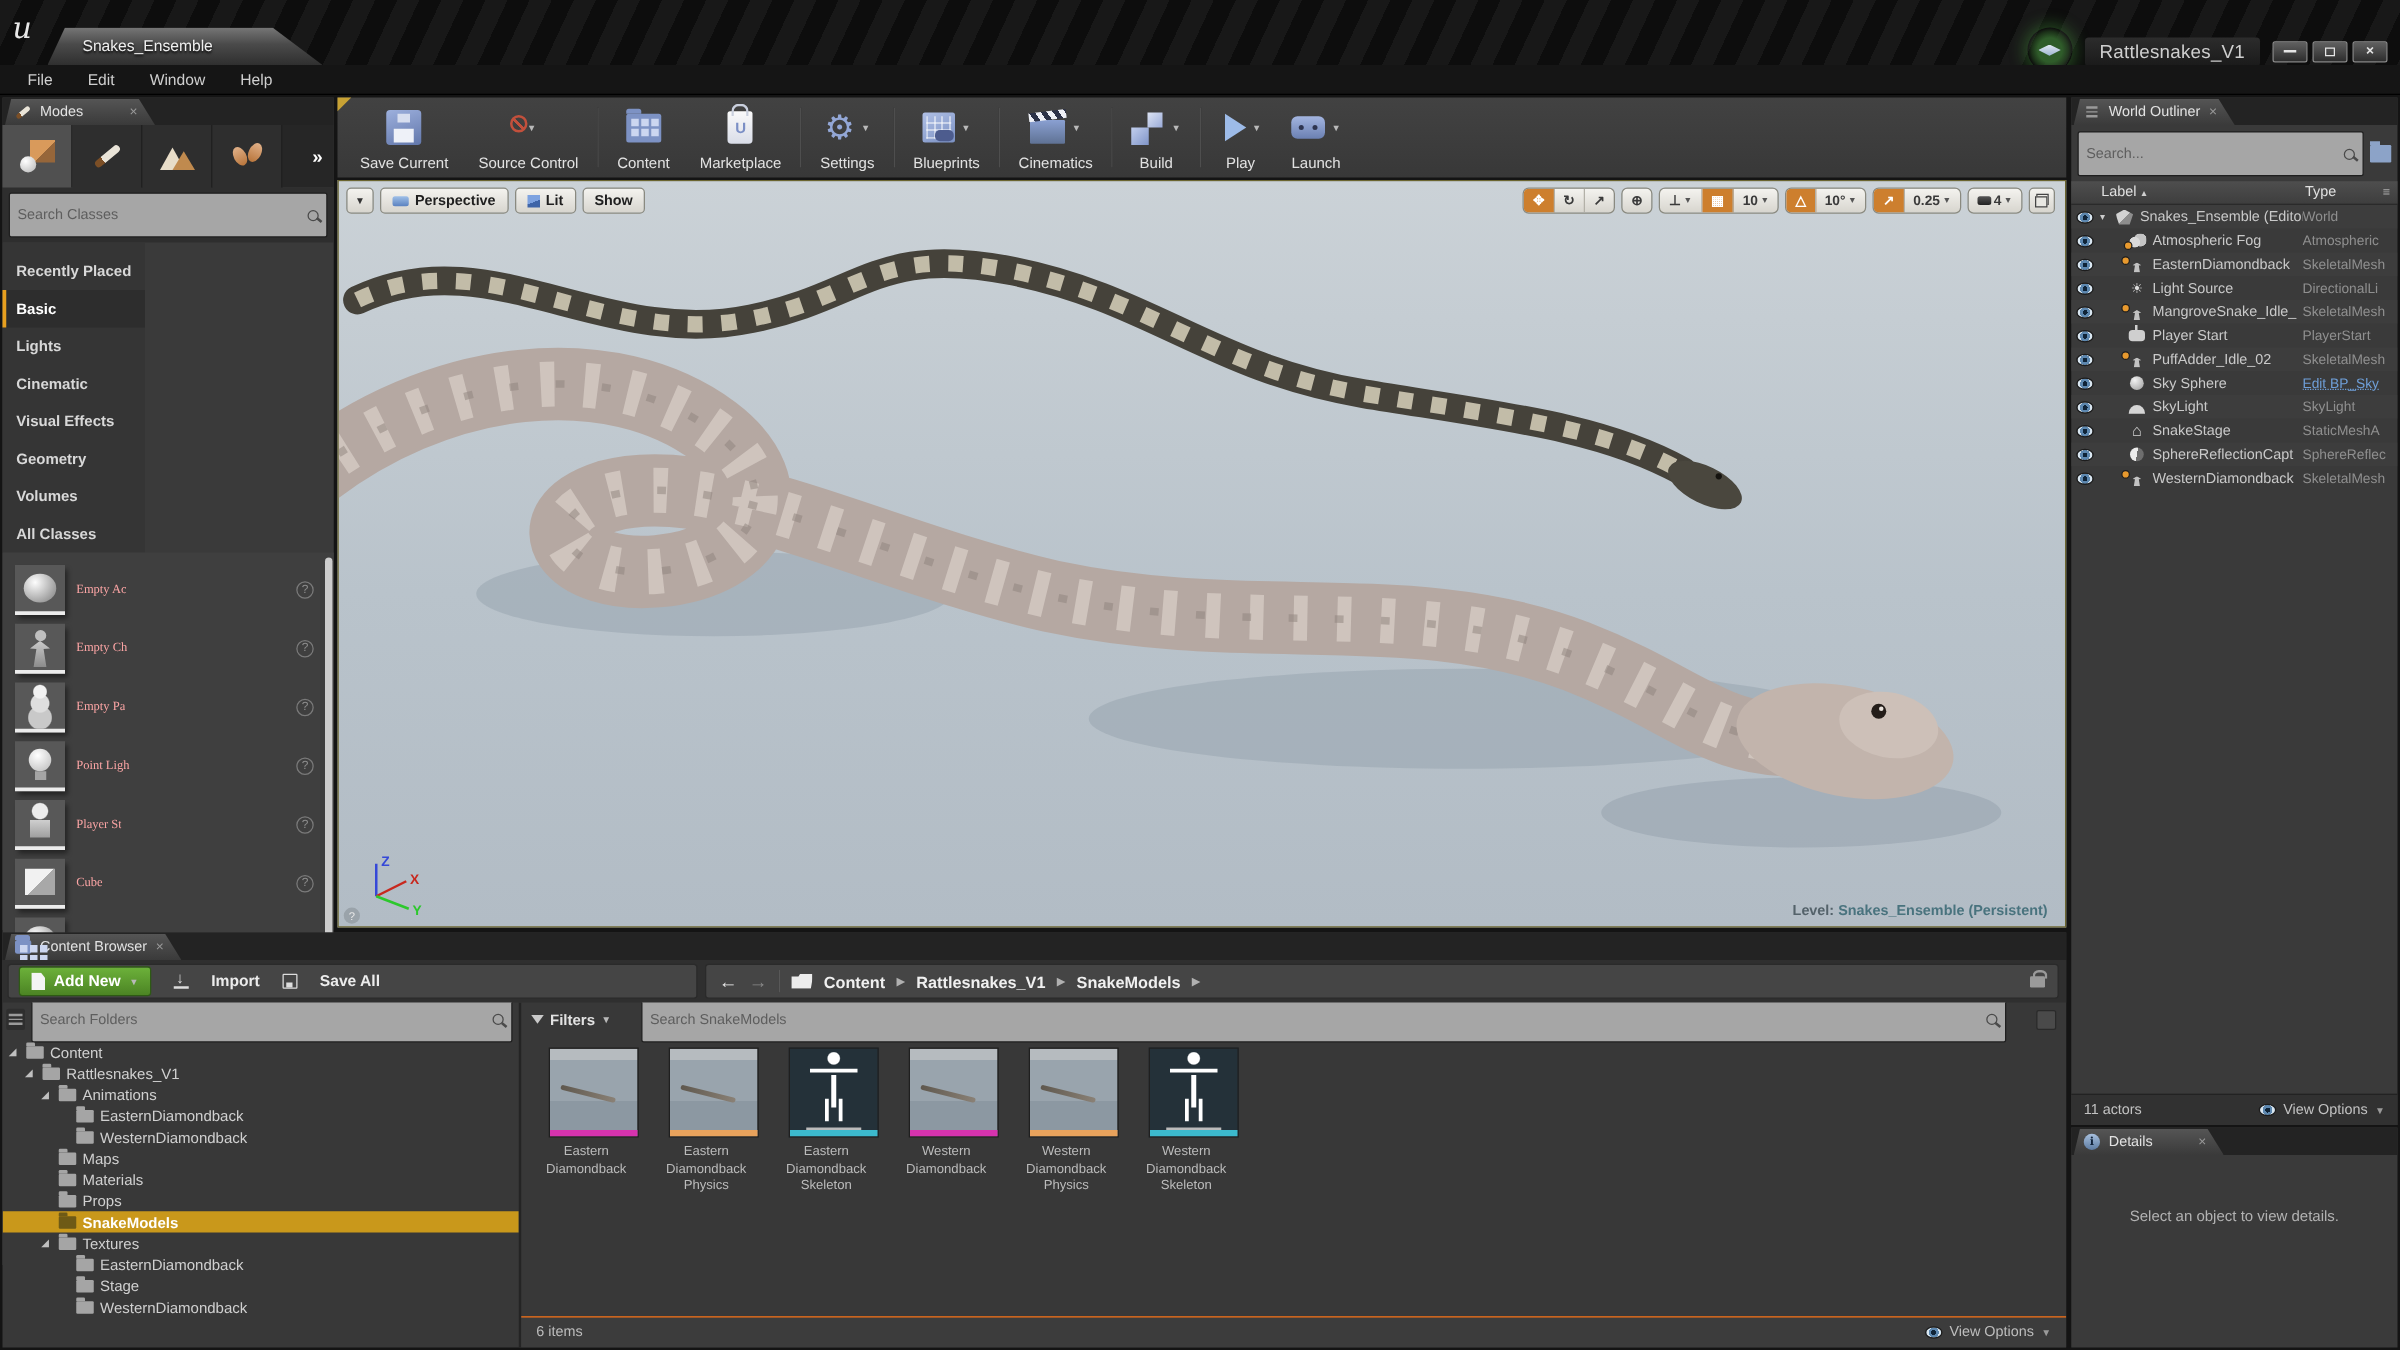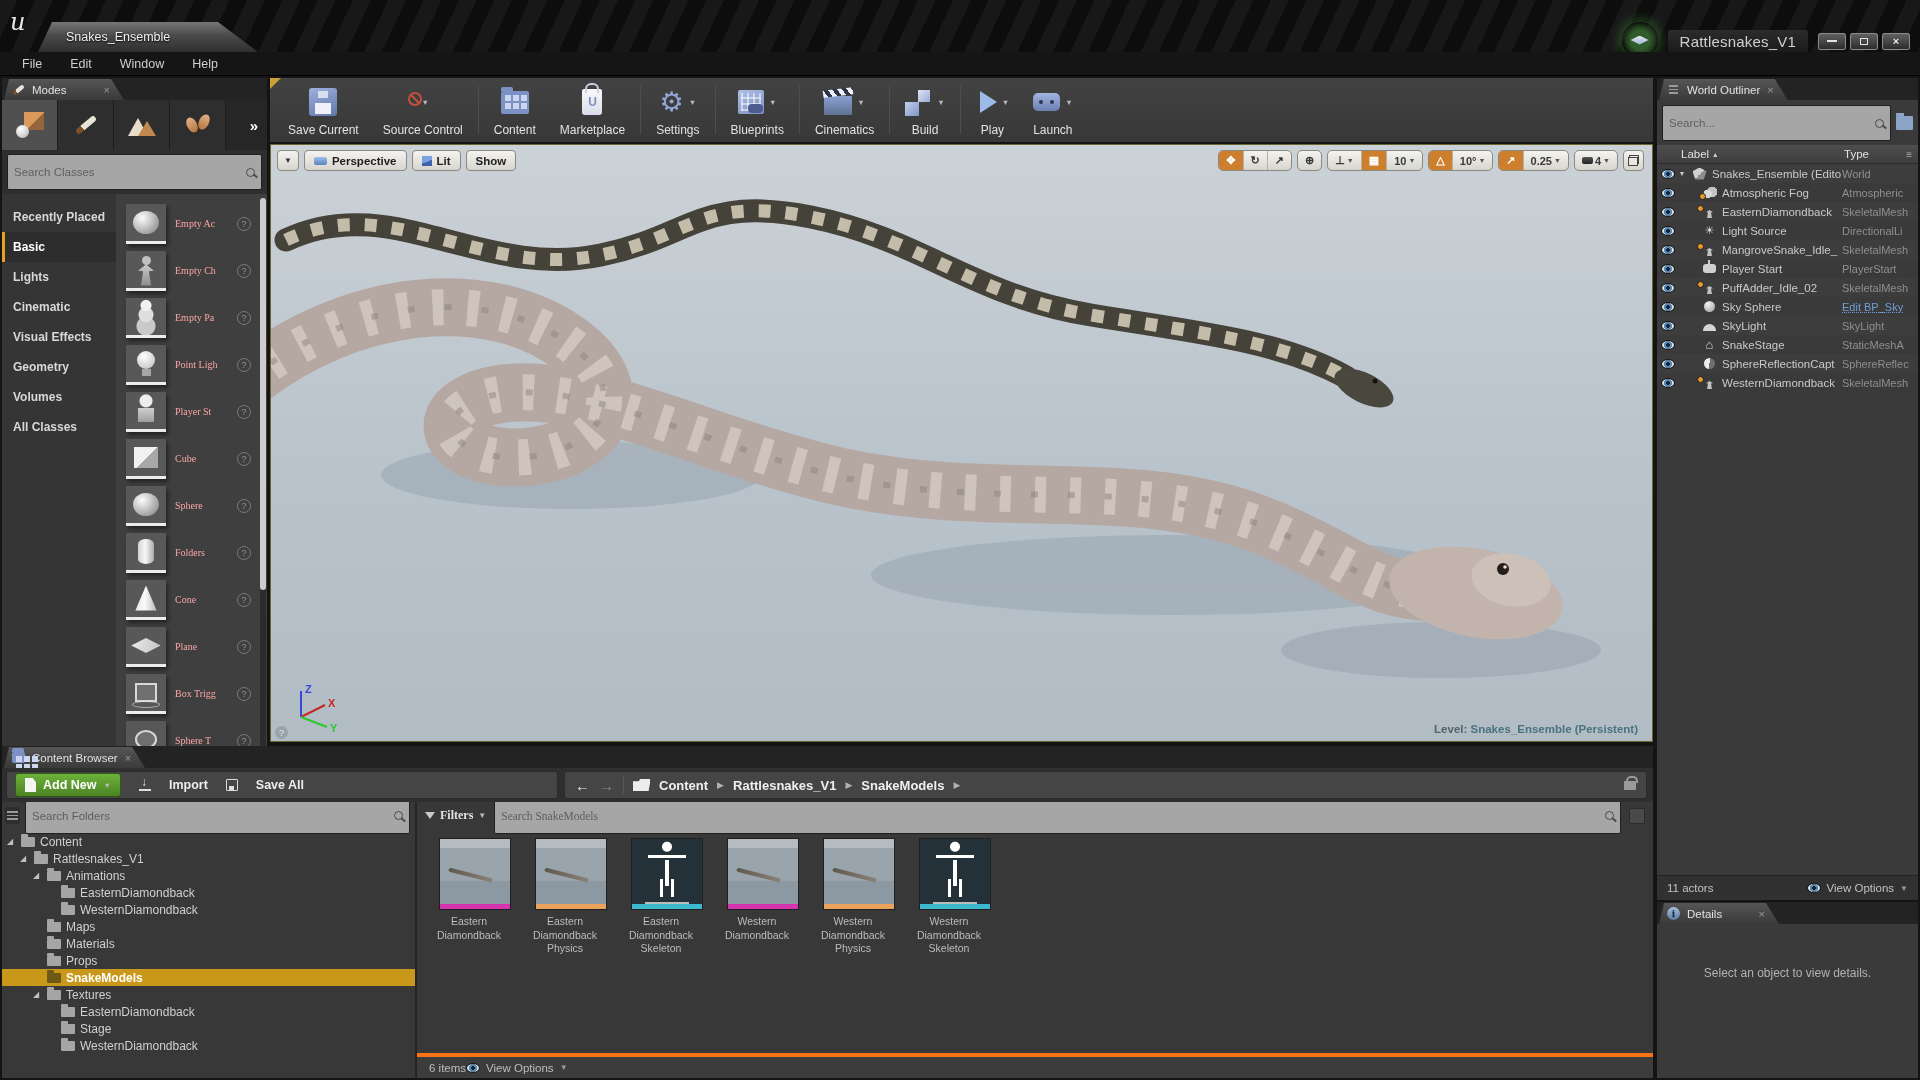--- a/index.html
+++ b/index.html
@@ -52,21 +52,21 @@
   .mi-paint { width:24px; height:6px; border-radius:3px; background:linear-gradient(90deg,#7c4f26 0 30%,#e9e4d8 30%); transform:rotate(-40deg); }
   .mi-land { position:relative; width:28px; height:22px; }
   .mi-land::before { content:""; position:absolute; left:0; bottom:0; width:0; height:0; border-left:10px solid transparent; border-right:10px solid transparent; border-bottom:18px solid #e8ddc8; }
   .mi-land::after { content:""; position:absolute; right:0; bottom:0; width:0; height:0; border-left:9px solid transparent; border-right:9px solid transparent; border-bottom:15px solid #c08a4e; }
   .mi-fol { position:relative; width:24px; height:24px; }
   .mi-fol::before, .mi-fol::after { content:""; position:absolute; width:10px; height:16px; border-radius:50%; background:linear-gradient(#e0b088,#b9763c); }
   .mi-fol::before { left:1px; top:4px; transform:rotate(-28deg); }
   .mi-fol::after { right:1px; top:1px; transform:rotate(26deg); }
   .mode-more { margin-left:auto; width:26px; display:flex; align-items:center; justify-content:center; color:#fff; font-size:15px; font-weight:bold; }
   .modes-search { padding:4px 5px; background:#2e2e2e; }
-  .modes-body { display:flex; height:calc(100% - 98px); }
+  .modes-body { display:flex; height:calc(100% - 98px);flex-direction:column; }
   .cats { width:114px; background:#353535; padding-top:8px; }
   .cat-row { height:30px; line-height:30px; padding-left:11px; font-weight:bold; font-size:12px; color:#d8d8d8; }
   .cat-row.sel { color:#fff; border-left:3px solid #e8a01f; background:#2d2d2d; padding-left:8px; }
   .items { flex:1; background:#3f3f3f; padding-top:6px; position:relative; }
   .item-row { display:flex; align-items:center; height:47px; gap:9px; padding:0 16px 0 10px; }
   .item-label { font-size:10px; color:#fca5a5; white-space:nowrap; overflow:hidden;font-family:Liberation Serif, serif; }
   .help-circle { margin-left:auto; width:14px; height:14px; flex:none; border:1px solid #7a7a7a; border-radius:50%; color:#909090; font-size:9.5px; display:flex; align-items:center; justify-content:center; }
   .item-thumb { width:40px; height:40px; flex:none; background:#585858; border-bottom:3px solid #ececec; position:relative; box-shadow:2px 3px 4px rgba(0,0,0,.45); }
   .sh-sphere::before { content:""; position:absolute; inset:7px; border-radius:50%; background:radial-gradient(circle at 35% 30%,#fdfdfd,#979797 78%); }
   .sh-figure::before { content:""; position:absolute; left:50%; top:5px; width:9px; height:9px; margin-left:-4.5px; border-radius:50%; background:#d9d9d9cc; }
@@ -222,21 +222,21 @@
   .tree-search-row .searchbox { flex:1; }
   .tree { flex:1; padding-top:5px; font-size:12px; color:#d0d0d0; overflow:hidden; }
   .trow { height:17px; display:flex; align-items:center; gap:5px; }
   .trow .tc { width:9px; font-size:8px; color:#c0c0c0; flex:none; }
   .tfold { width:14px; height:10px; background:#a5a5a5; border-radius:1px; position:relative; flex:none; }
   .tfold::before { content:""; position:absolute; left:0; top:-3px; width:7px; height:3px; background:#a5a5a5; border-radius:1px 1px 0 0; }
   .pl0 { padding-left:5px; } .pl1 { padding-left:18px; } .pl2c { padding-left:31px; } .pl2 { padding-left:45px; } .pl3 { padding-left:59px; }
   .trow.sel { background:#c9981b; color:#fff; font-weight:bold; }
   .trow.sel .tfold { background:#6e5a16; } .trow.sel .tfold::before { background:#6e5a16; }
   .cb-asset-pane { flex:1; display:flex; flex-direction:column; }
-  .asset-filter-row { height:26px; display:flex; align-items:center; gap:8px; padding:3px 8px 2px;font-family:Liberation Serif, serif; }
+  .asset-filter-row { height:26px; display:flex; align-items:center; gap:24px; padding:3px 8px 2px; }
   .filters-btn { display:flex; align-items:center; gap:5px; color:#e2e2e2; font-size:12px; font-weight:bold; }
   .funnel { width:0; height:0; border-left:5px solid transparent; border-right:5px solid transparent; border-top:7px solid #c9c9c9; position:relative; }
   .fdd { font-size:8px; color:#b9b9b9; }
   .asset-filter-row .searchbox { flex:1; }
   .savesearch { width:16px; height:16px; background:#4a4a4a; border:1px solid #2a2a2a; border-radius:2px; flex:none; }
   .asset-grid { flex:1; padding:10px 0 0 10px; display:flex; gap:12px; align-items:flex-start; }
   .tile { width:84px; display:flex; flex-direction:column; align-items:flex-end; gap:5px; }
   .thumb { width:72px; height:72px; position:relative; border:1px solid #1f1f1f; }
   .thumb .bar { position:absolute; left:0; right:0; bottom:0; height:5px; }
   .bar-mesh { background:#d633ae; } .bar-phys { background:#e8a25c; } .bar-skel { background:#3cb9cd; }
@@ -244,21 +244,21 @@
   .thumb.scene::before { content:""; position:absolute; left:12%; top:48%; width:64%; height:4px; background:linear-gradient(90deg,#5f584e,#8a8176); transform:rotate(14deg); border-radius:2px; }
   .thumb.skelbg { background:#243139; }
   .thumb.skelbg::before { content:""; position:absolute; inset:0; background:
     radial-gradient(circle at 50% 11%,#fff 0 4.5px,transparent 5.5px),
     linear-gradient(#fff,#fff) 50% 24%/38px 3px no-repeat,
     linear-gradient(#fff,#fff) 50% 47%/4px 26px no-repeat,
     linear-gradient(#fff,#fff) 42% 76%/3px 18px no-repeat,
     linear-gradient(#fff,#fff) 58% 76%/3px 18px no-repeat,
     linear-gradient(#bbb,#bbb) 50% 93%/44px 2px no-repeat; }
   .tname { font-size:10.5px; color:#bcbcbc; text-align:center; line-height:1.3; }
-  .asset-footer { height:25px; background:#3c3c3c; border-top:4px solid #f97316; display:flex; align-items:center; padding:0 12px; font-size:11.5px; color:#bdbdbd;margin-top:48px; }
+  .asset-footer { height:25px; background:#3c3c3c; border-top:1px solid #f97316; display:flex; align-items:center; justify-content:space-between; padding:0 12px; font-size:11.5px; color:#bdbdbd;margin-top:48px; }
 </style>
 </head>
 <body>
 
 <div class="screen">
 
   <div class="titlebar">
     <span class="ue-logo">u</span>
     <div class="doc-tab">
         <span>Snakes_Ensemble</span>

